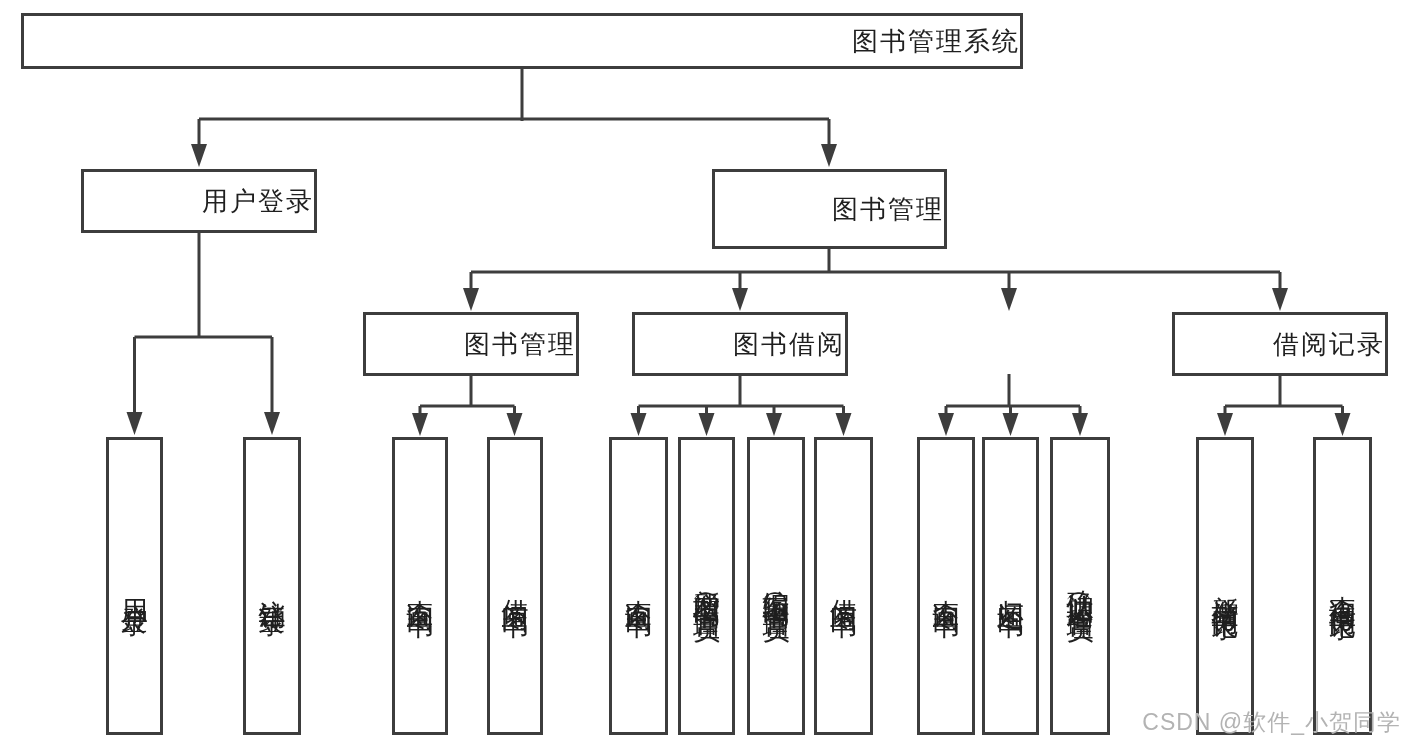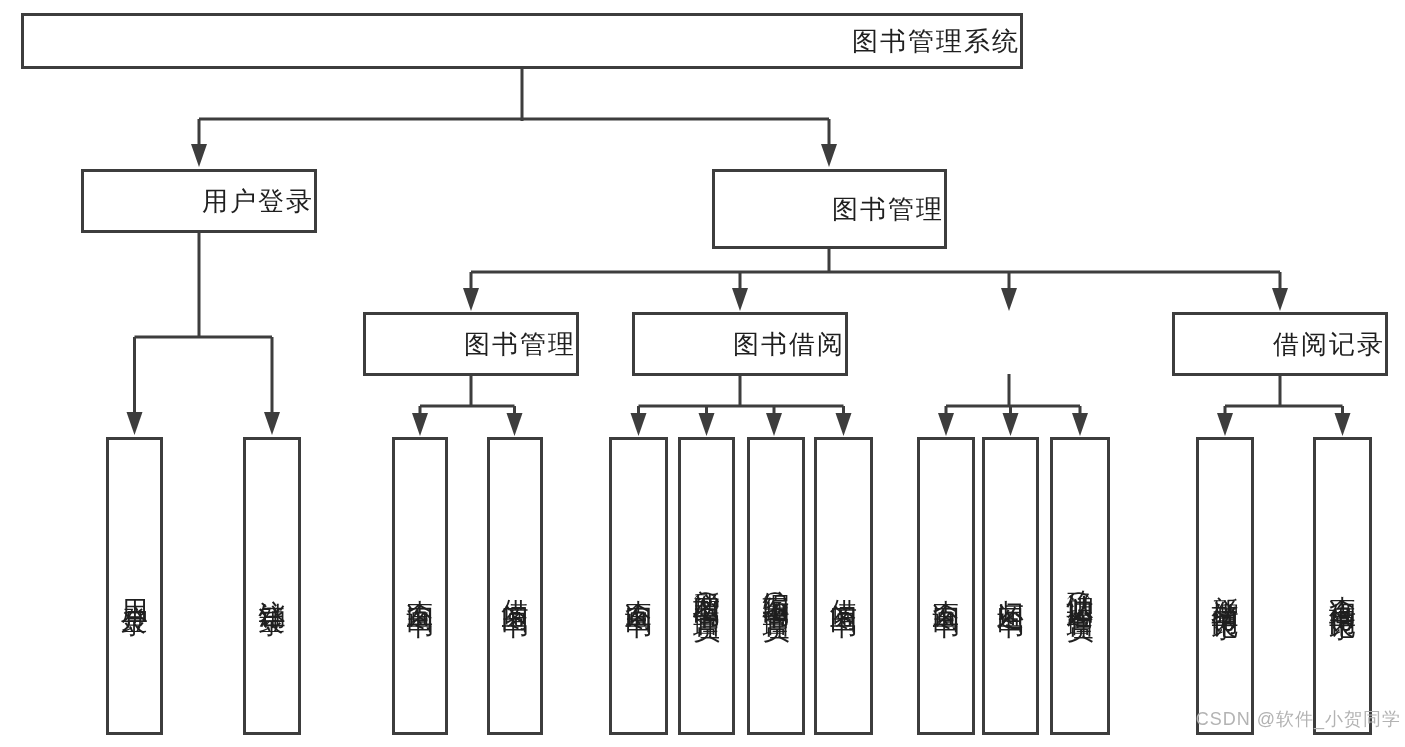--- a/index.html
+++ b/index.html
@@ -60,21 +60,21 @@
     text-orientation: mixed;
     font-size: 27px;
     letter-spacing: 4px;
     color: var(--text);
     white-space: nowrap;
   }
   .watermark {
     position: absolute;
     right: 4px;
     top: 707px;
-    font-size: 18px;
+    font-size: 23px;
     color: var(--watermark);
     letter-spacing: 1px;
     white-space: nowrap;
   }
 </style>
 </head>
 <body>
 
 <div class="canvas">
 

